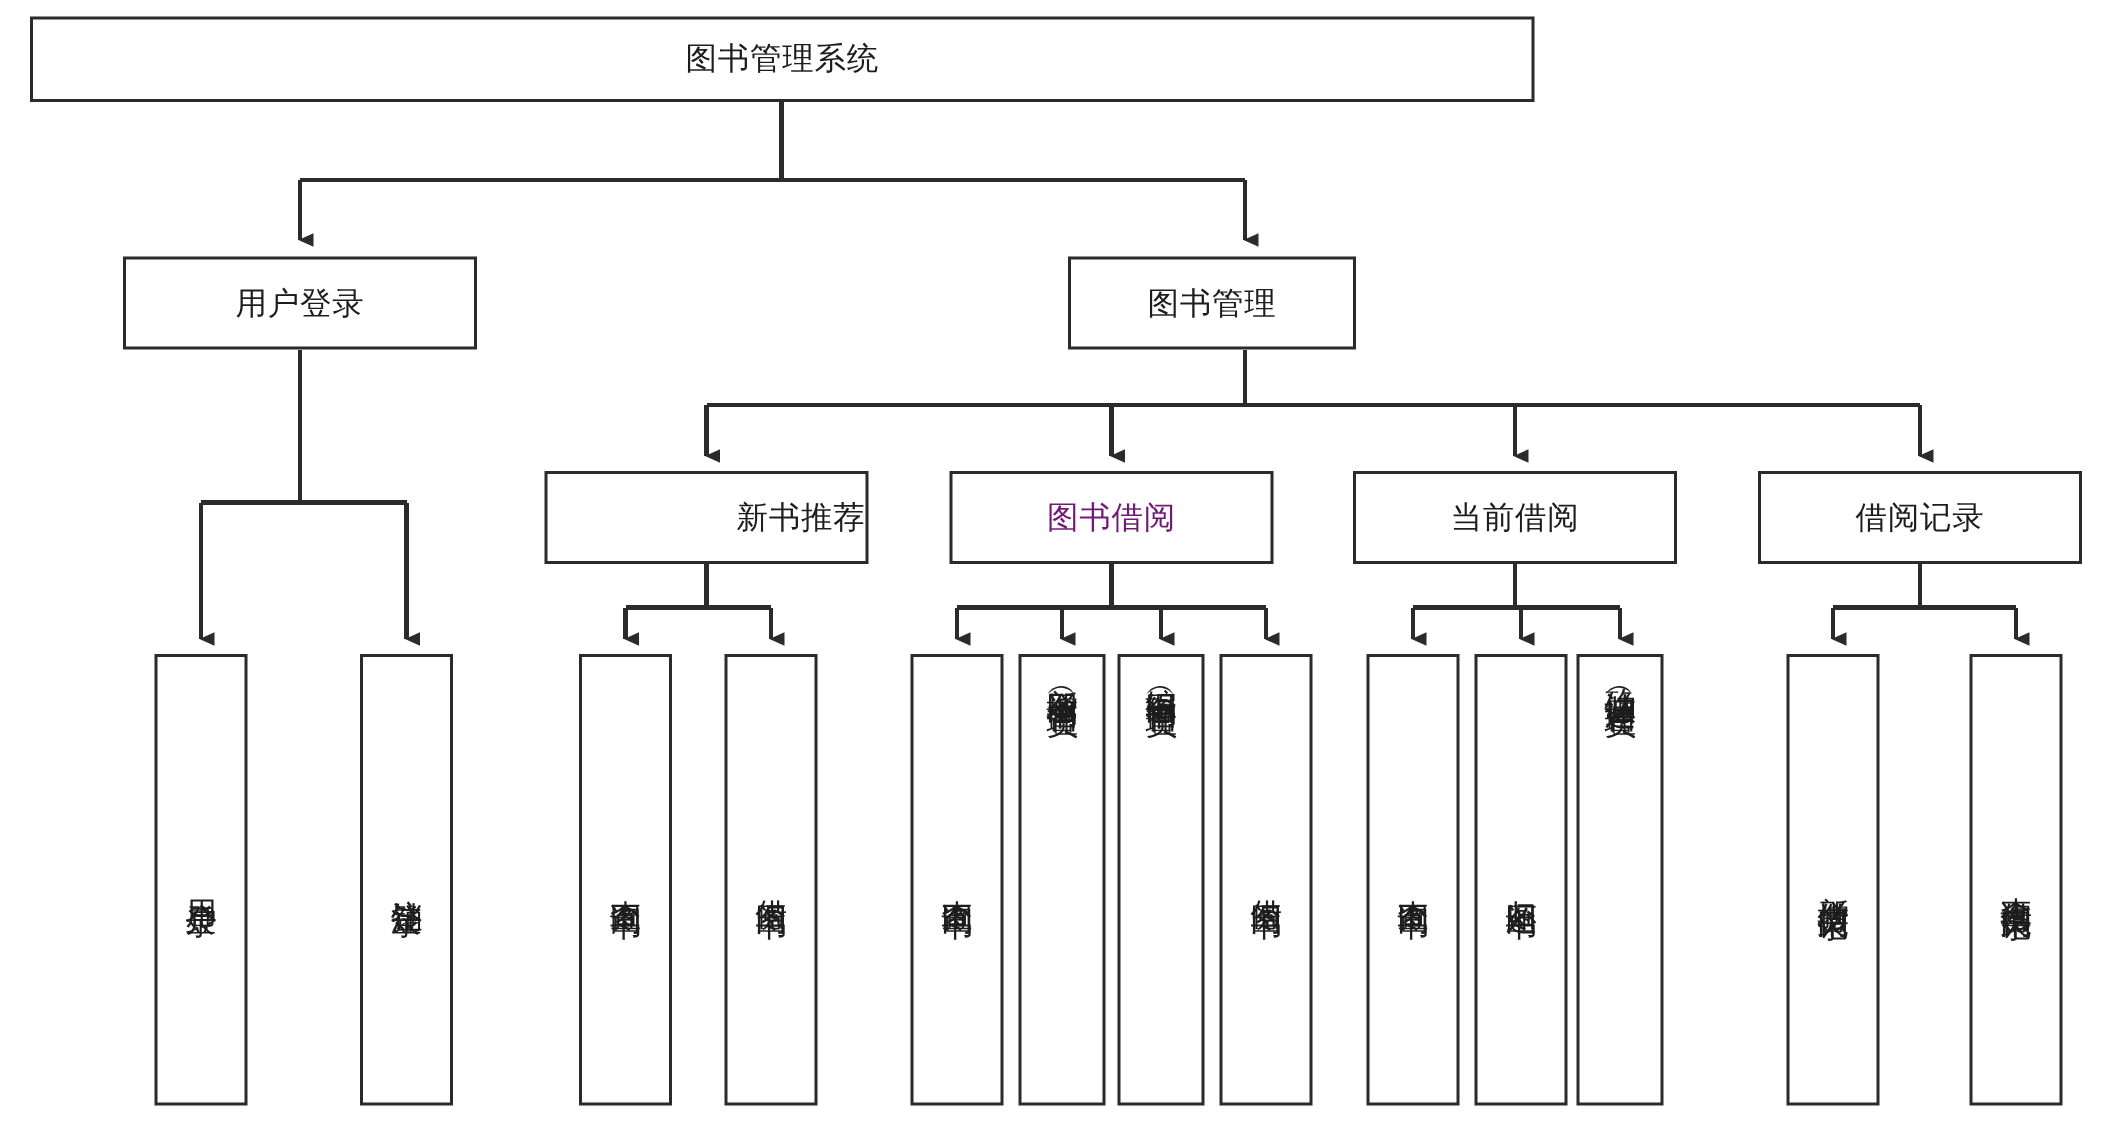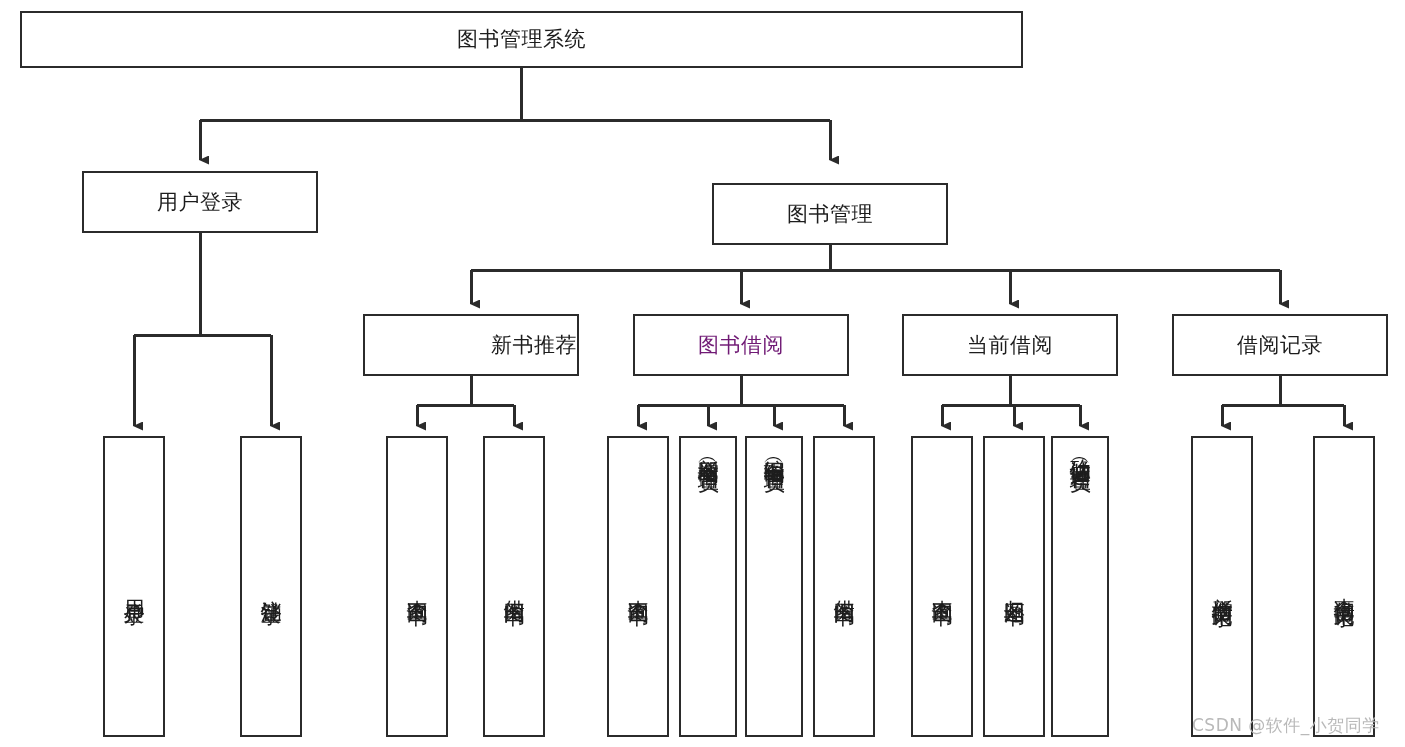--- a/index.html
+++ b/index.html
@@ -123,21 +123,21 @@
     </g>
   </svg>
 
   <div class="node-box" style="left: 20px; top: 11px; width: 1003px; height: 57px; border-color: rgb(43, 43, 43); background: rgb(255, 255, 255);">
     <span class="node-label" style="color: rgb(29, 29, 29);">图书管理系统</span>
   </div>
 
   <div class="node-box" style="left: 82px; top: 171px; width: 236px; height: 62px; border-color: rgb(43, 43, 43); background: rgb(255, 255, 255);">
     <span class="node-label" style="color: rgb(29, 29, 29);">用户登录</span>
   </div>
-  <div class="node-box" style="left: 712px; top: 183px; width: 236px; height: 62px; border-color: rgb(43, 43, 43); background: rgb(255, 255, 255);">
+  <div class="node-box" style="left: 712px; top: 171px; width: 192px; height: 62px; border-color: rgb(43, 43, 43); background: rgb(255, 255, 255);">
     <span class="node-label" style="color: rgb(29, 29, 29);">图书管理</span>
   </div>
 
   <div class="node-box" style="left: 363px; top: 314px; width: 216px; height: 62px; border-color: rgb(43, 43, 43); background: rgb(255, 255, 255); justify-content: flex-end;">
     <span class="node-label" style="color: rgb(29, 29, 29);">新书推荐</span>
   </div>
   <div class="node-box" style="left: 633px; top: 314px; width: 216px; height: 62px; border-color: rgb(43, 43, 43); background: rgb(255, 255, 255);">
     <span class="node-label" style="color: #701a75;">图书借阅</span>
   </div>
   <div class="node-box" style="left: 902px; top: 314px; width: 216px; height: 62px; border-color: rgb(43, 43, 43); background: rgb(255, 255, 255);">
@@ -184,15 +184,14 @@
     <span class="node-label" style="color: rgb(29, 29, 29);">确认归还（管理员）</span>
   </div>
 
   <div class="node-box vertical centered" style="left: 1191px; top: 436px; width: 62px; height: 301px; border-color: rgb(43, 43, 43); background: rgb(255, 255, 255);">
     <span class="node-label" style="color: rgb(29, 29, 29);">新增借阅记录</span>
   </div>
   <div class="node-box vertical centered" style="left: 1313px; top: 436px; width: 62px; height: 301px; border-color: rgb(43, 43, 43); background: rgb(255, 255, 255);">
     <span class="node-label" style="color: rgb(29, 29, 29);">查询借阅记录</span>
   </div>
 
-  <div class="watermark" style="left: 1192px; top: 714px; color: rgb(185, 185, 185);">CSDN @软件_小贺同学</div>
 
 </div>
 
 </body></html>

